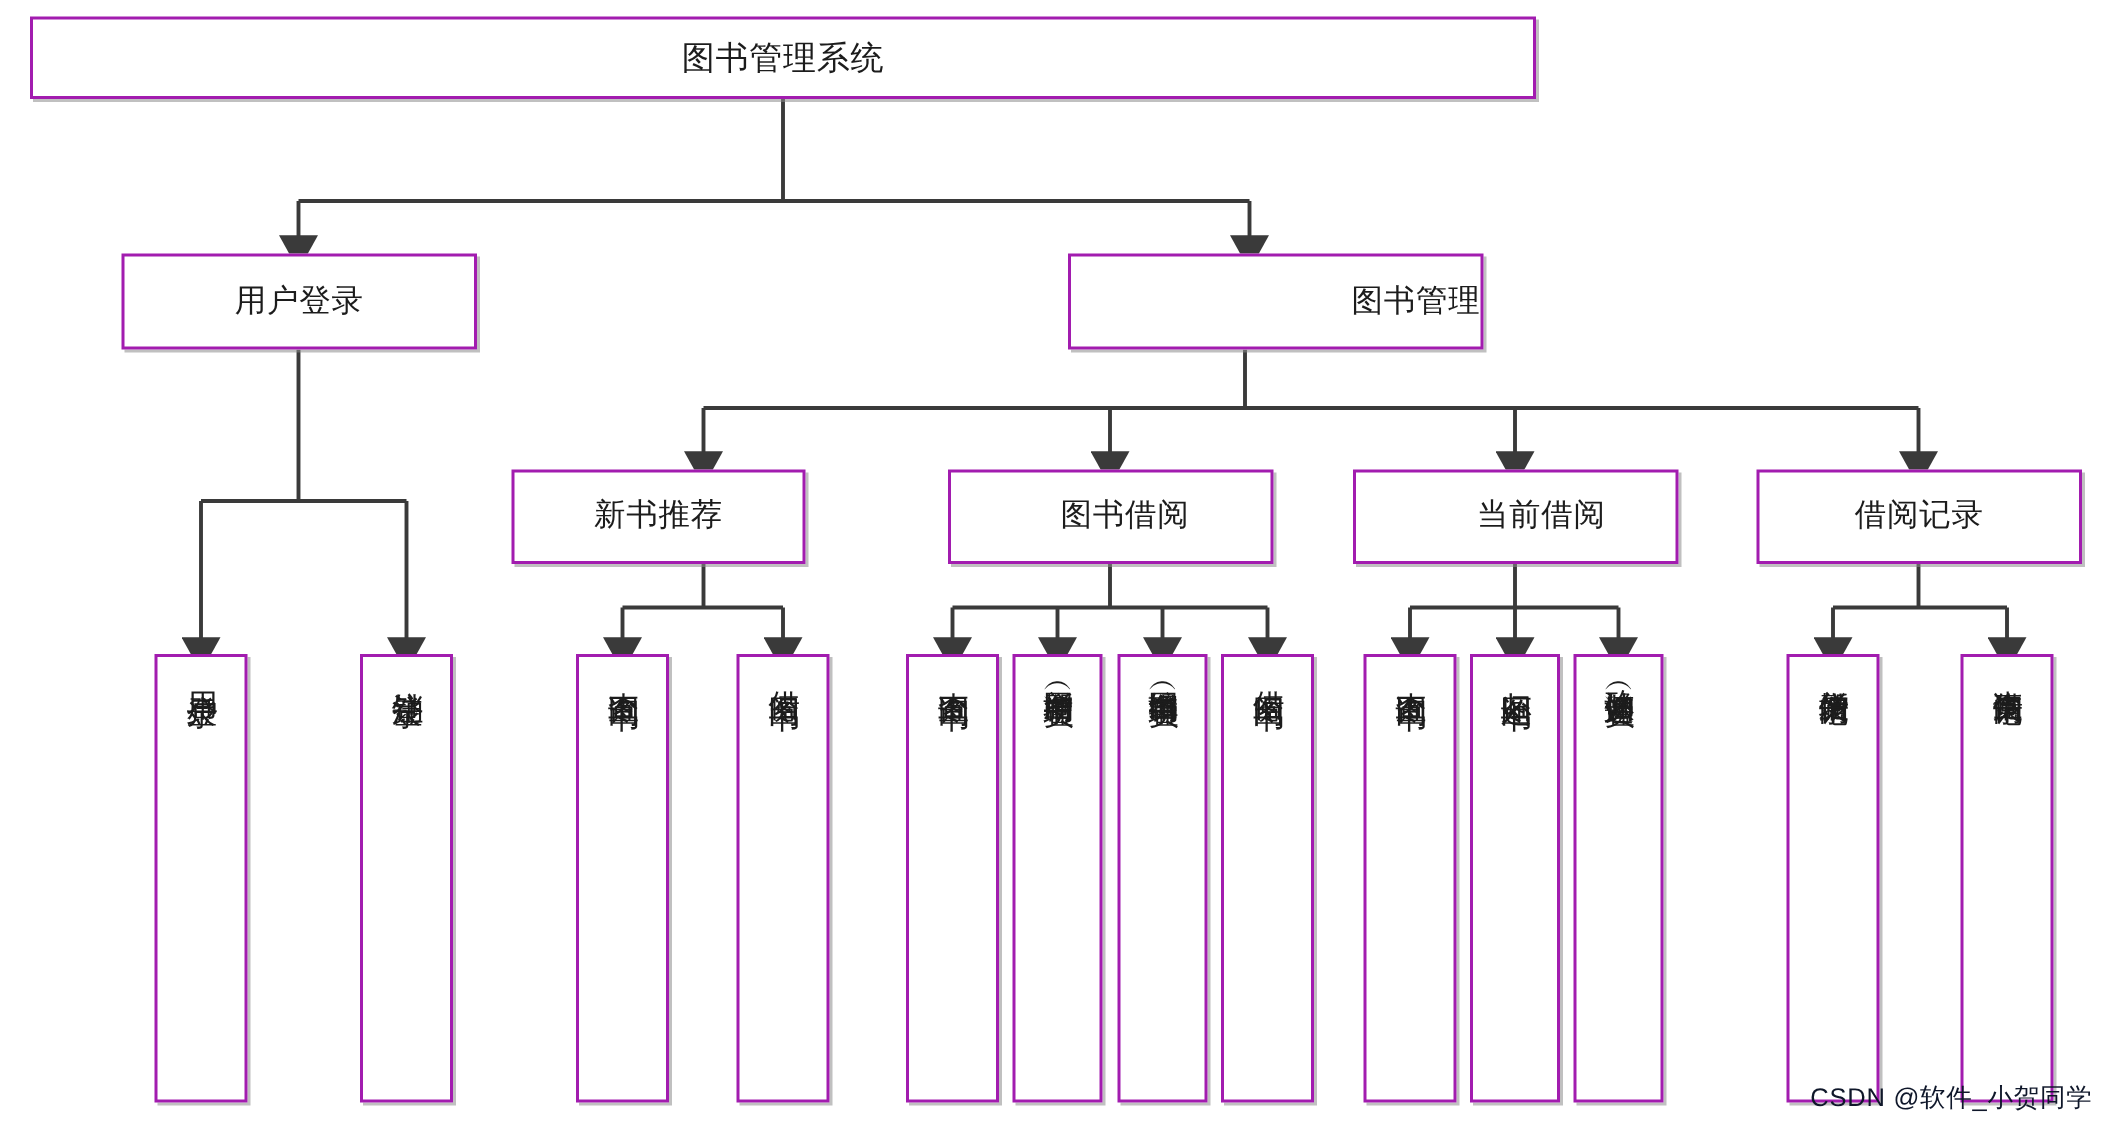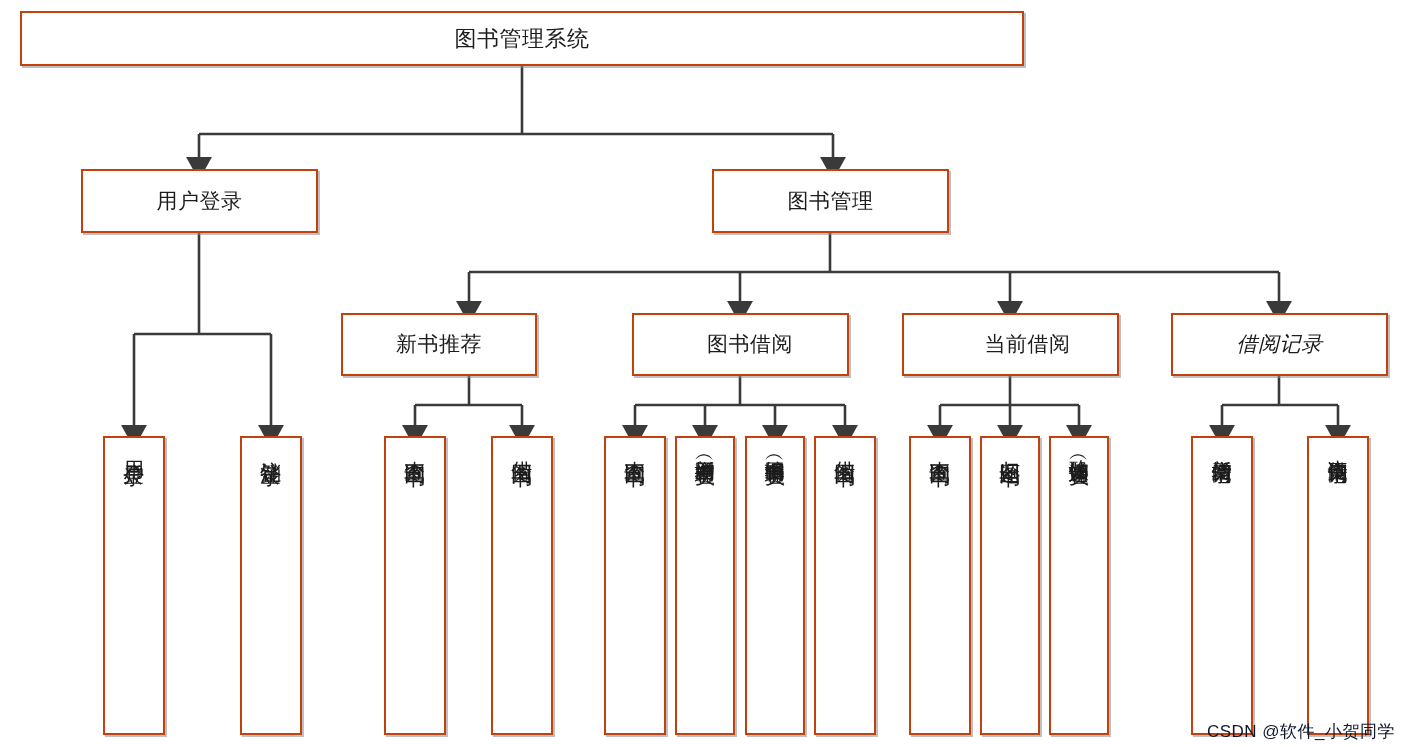--- a/index.html
+++ b/index.html
@@ -13,21 +13,21 @@
   #canvas{position:relative;width:1405px;height:747px;}
 
   
   #connectors{position:absolute;left:0;top:0;width:1405px;height:747px;}
 
   
   .node{
     position:absolute;
     box-sizing:border-box;
     background:#ffffff;
-    border:2px solid #c2410c;
+    border:2px solid #a21caf;
     box-shadow:2px 2px 0 rgba(140,140,140,.55);
     display:flex;
     align-items:center;
     justify-content:center;
     color:#1c1c1c;
   }
   .node .label{
     font-size:21px;
     line-height:1.15;
     letter-spacing:.5px;
@@ -122,34 +122,34 @@
     </g>
   </svg>
 
   <div class="node root" style="left:20px;top:11px;width:1004px;height:55px;">
     <span class="label">图书管理系统</span>
   </div>
 
   <div class="node" style="left:81px;top:169px;width:237px;height:64px;">
     <span class="label">用户登录</span>
   </div>
-  <div class="node" style="left:712px;top:169px;width:237px;height:64px;">
+  <div class="node" style="left:712px;top:169px;width:277px;height:64px;justify-content:flex-end;">
     <span class="label">图书管理</span>
   </div>
 
   <div class="node" style="left:341px;top:313px;width:196px;height:63px;">
     <span class="label">新书推荐</span>
   </div>
   <div class="node" style="left:632px;top:313px;width:217px;height:63px;padding-left:19px;">
     <span class="label">图书借阅</span>
   </div>
   <div class="node" style="left:902px;top:313px;width:217px;height:63px;padding-left:34px;">
     <span class="label">当前借阅</span>
   </div>
-  <div class="node" style="left:1171px;top:313px;width:217px;height:63px;font-style:italic;">
+  <div class="node" style="left:1171px;top:313px;width:217px;height:63px;">
     <span class="label">借阅记录</span>
   </div>
 
   <div class="node leaf" style="left:103px;top:436px;width:62px;height:299px;">
     <span class="label">用户登录</span>
   </div>
   <div class="node leaf" style="left:240px;top:436px;width:62px;height:299px;">
     <span class="label">注销登录</span>
   </div>
 

